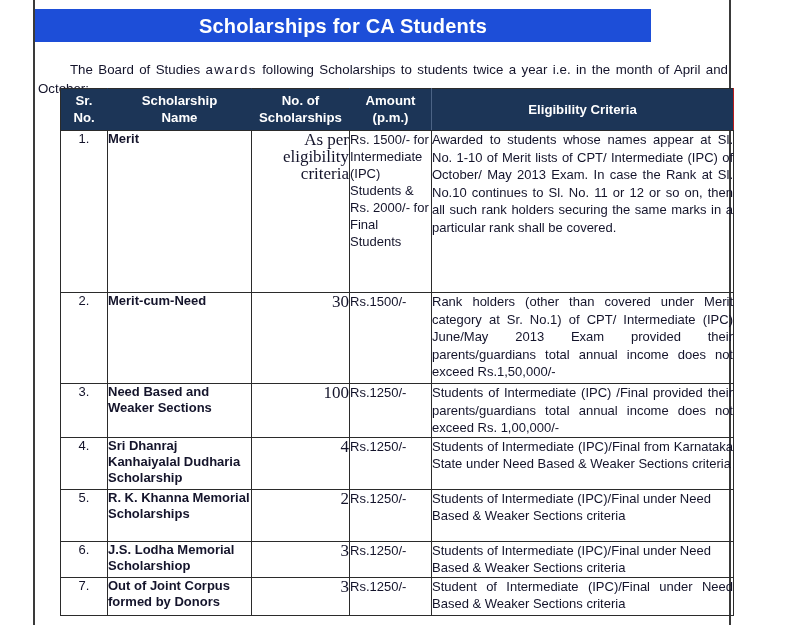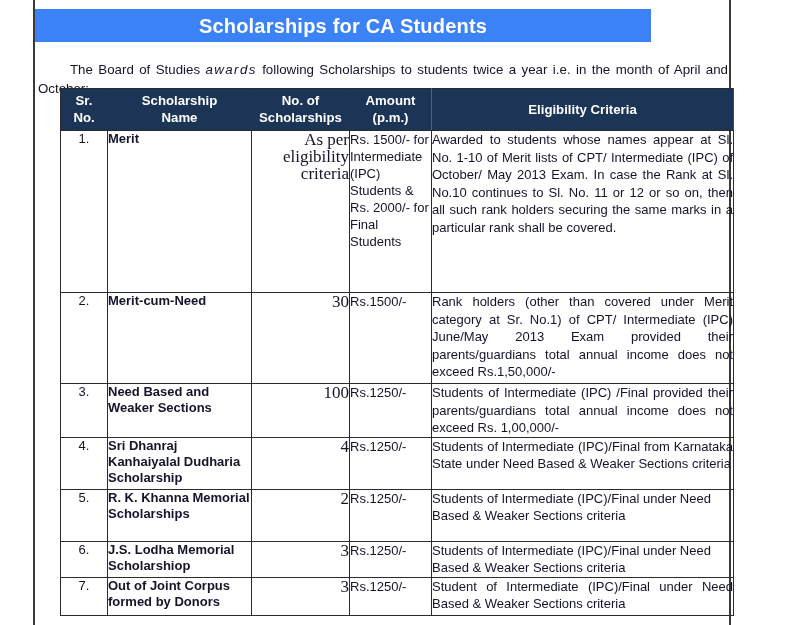--- a/index.html
+++ b/index.html
@@ -37,21 +37,21 @@
     box-sizing: border-box;
   }
 
   
   .title-bar {
     position: absolute;
     left: 35px;
     top: 9px;
     width: 616px;
     height: 33px;
-    background: #3b82f6;
+    background: #1d4ed8;
     display: flex;
     align-items: center;
     justify-content: center;
     box-sizing: border-box;
   }
   .title-bar .title-text {
     color: #ffffff;
     font-size: 20px;
     font-weight: bold;
     letter-spacing: 0.2px;
@@ -65,21 +65,21 @@
     left: 38px;
     top: 47px;
     width: 690px;
     font-size: 13.3px;
     line-height: 19px;
     color: #14142b;
     text-align: justify;
     text-justify: inter-word;
   }
   .intro .indent { display: inline-block; width: 32px; }
-  .intro .spaced { letter-spacing: 1.4px; font-style: italic; }
+  .intro .spaced { letter-spacing: 1.4px; }
 
   
   .tbl-wrap {
     position: absolute;
     left: 60px;
     top: 88px;
     width: 673px;
   }
   table.sch {
     border-collapse: collapse;

